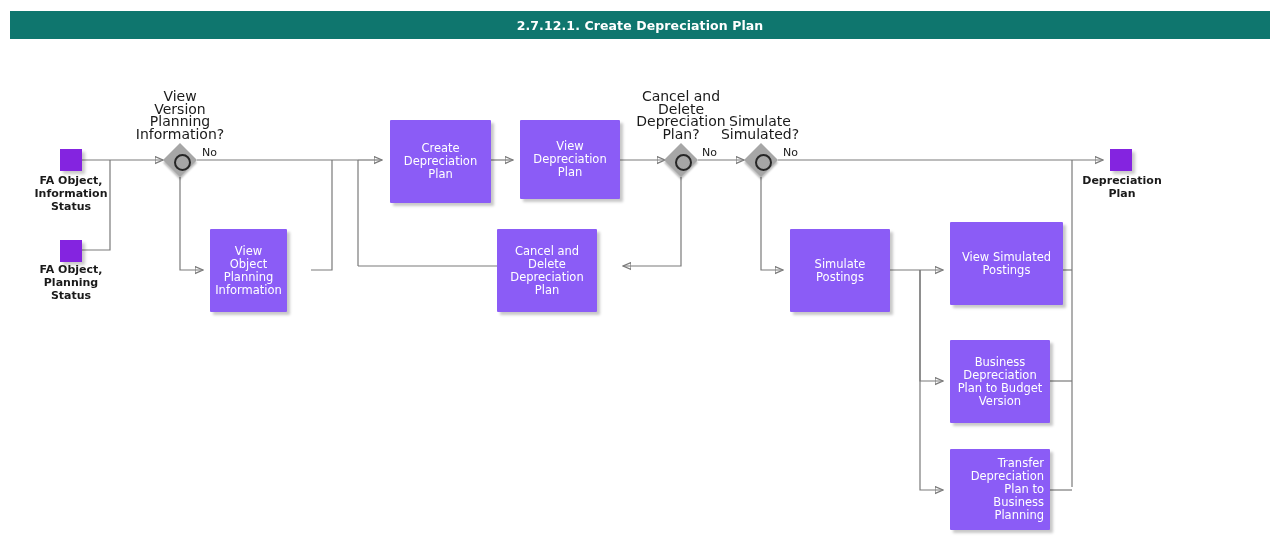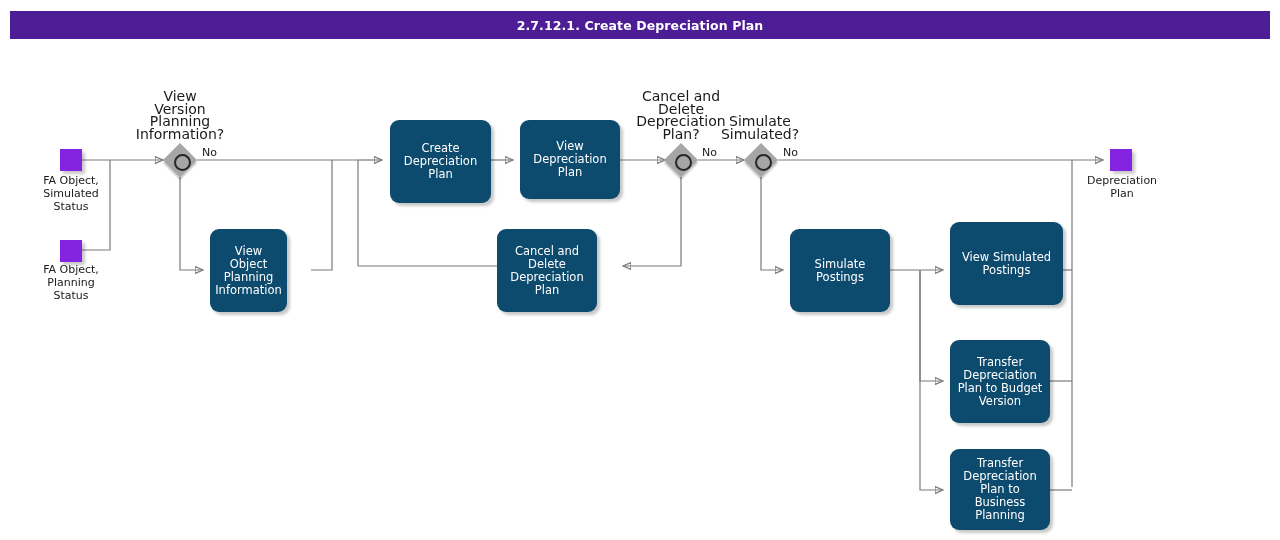--- a/index.html
+++ b/index.html
@@ -4,45 +4,46 @@
 <style>
   html,body{margin:0;padding:0;background:#ffffff;}
   body{
     width:1280px;height:540px;position:relative;overflow:hidden;
     font-family:"DejaVu Sans","Liberation Sans",sans-serif;
   }
   #canvas{position:absolute;left:0;top:0;width:1280px;height:540px;}
 
   .titlebar{
     position:absolute;left:10px;top:11px;width:1260px;height:28px;
-    background:#4c1d95;color:#ffffff;
+    background:#0f766e;color:#ffffff;
     display:flex;align-items:center;justify-content:center;
     font-size:12.5px;font-weight:bold;letter-spacing:.1px;
     box-sizing:border-box;
   }
 
   
   svg.wires{position:absolute;left:0;top:0;width:1280px;height:540px;pointer-events:none;}
   svg.wires path, svg.wires line{stroke:#7a7a7a;stroke-width:1.2;fill:none;}
 
   .task{
-    position:absolute;background:#0c4a6e;border-radius:9px;
+    position:absolute;background:#8b5cf6;border-radius:1px;
     color:#ffffff;display:flex;align-items:center;justify-content:center;
     text-align:center;font-size:11.5px;line-height:13px;
     box-shadow:3px 3px 3px rgba(0,0,0,.22);
     box-sizing:border-box;padding:3px 6px;
   }
 
   .startnode{
     position:absolute;width:22px;height:22px;background:#8424e0;
     box-shadow:3px 3px 3px rgba(0,0,0,.22);
   }
   .nodelabel{
     position:absolute;text-align:center;font-size:11px;line-height:13px;
     color:#1a1a1a;
+    font-weight:bold;
   }
   .gwlabel{
     position:absolute;text-align:center;font-size:14px;line-height:12.5px;
     color:#1a1a1a;
   }
   .edgelabel{
     position:absolute;font-size:11px;color:#1a1a1a;line-height:12px;
   }
 
   .gateway{
@@ -106,21 +107,21 @@
     <path d="M920,270 L920,490 L943,490" marker-end="url(#arw)"></path>
 
     <path d="M1050,270 L1072,270"></path>
     <path d="M1050,381 L1072,381"></path>
     <path d="M1050,490 L1072,490"></path>
   </svg>
 
   <div class="startnode" style="left:60px;top:149px;"></div>
   <div class="nodelabel" style="left:16px;top:174px;width:110px;">
     <div>FA Object,</div>
-    <div>Simulated</div>
+    <div>Information</div>
     <div>Status</div>
   </div>
 
   <div class="startnode" style="left:60px;top:240px;"></div>
   <div class="nodelabel" style="left:16px;top:250px;top:250px;width:110px;">
     <div style="margin-top:13px">FA Object,</div>
     <div>Planning</div>
     <div>Status</div>
   </div>
 
@@ -169,17 +170,17 @@
   <div class="task" style="left:390px;top:120px;width:101px;height:83px;">Create Depreciation Plan</div>
 
   <div class="task" style="left:520px;top:120px;width:100px;height:79px;">View Depreciation Plan</div>
 
   <div class="task" style="left:497px;top:229px;width:100px;height:83px;">Cancel and Delete Depreciation Plan</div>
 
   <div class="task" style="left:790px;top:229px;width:100px;height:83px;">Simulate Postings</div>
 
   <div class="task" style="left:950px;top:222px;width:113px;height:83px;">View Simulated Postings</div>
 
-  <div class="task" style="left:950px;top:340px;width:100px;height:83px;">Transfer Depreciation Plan to Budget Version</div>
+  <div class="task" style="left:950px;top:340px;width:100px;height:83px;">Business Depreciation Plan to Budget Version</div>
 
-  <div class="task" style="left:950px;top:449px;width:100px;height:81px;">Transfer Depreciation Plan to Business Planning</div>
+  <div class="task" style="left:950px;top:449px;width:100px;height:81px;text-align:right;">Transfer Depreciation Plan to Business Planning</div>
 
 </div>
 
 </body></html>

